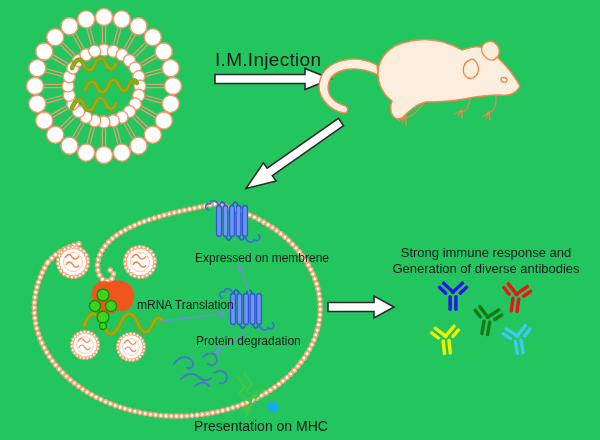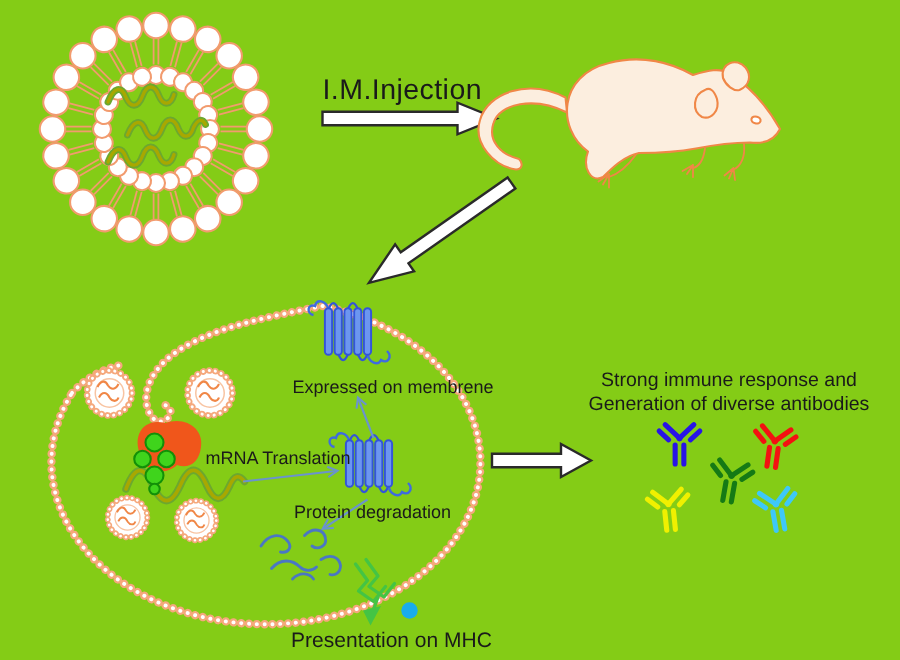--- a/index.html
+++ b/index.html
@@ -1,16 +1,16 @@
 <!DOCTYPE html>
 <html><head>
 <meta charset="utf-8">
 <style>
   html,body{margin:0;padding:0;background:#ffffff;}
-  .canvas{position:relative;width:600px;height:440px;background:#84cc16;overflow:hidden;
+  .canvas{position:relative;width:600px;height:440px;background:#22c55e;overflow:hidden;
           font-family:"Liberation Sans", sans-serif;}
   svg{display:block;}
   .lbl{fill:#1a1a1a;font-family:"Liberation Sans", sans-serif;}
   .lbl-big{font-size:19px;letter-spacing:.3px;}
   .lbl-mid{font-size:13px;}
   .lbl-mhc{font-size:14px;}
   .lbl-small{font-size:12px;}
   .mem{fill:none;stroke-width:5.6;stroke-dasharray:0.1 5.1;stroke-linecap:round;}
   .memw{fill:none;stroke:#ffffff;stroke-width:2.6;stroke-dasharray:0.1 5.1;stroke-linecap:round;}
   .outline-arrow{fill:#ffffff;stroke:#2a2a2a;stroke-width:1.6;stroke-linejoin:miter;}

